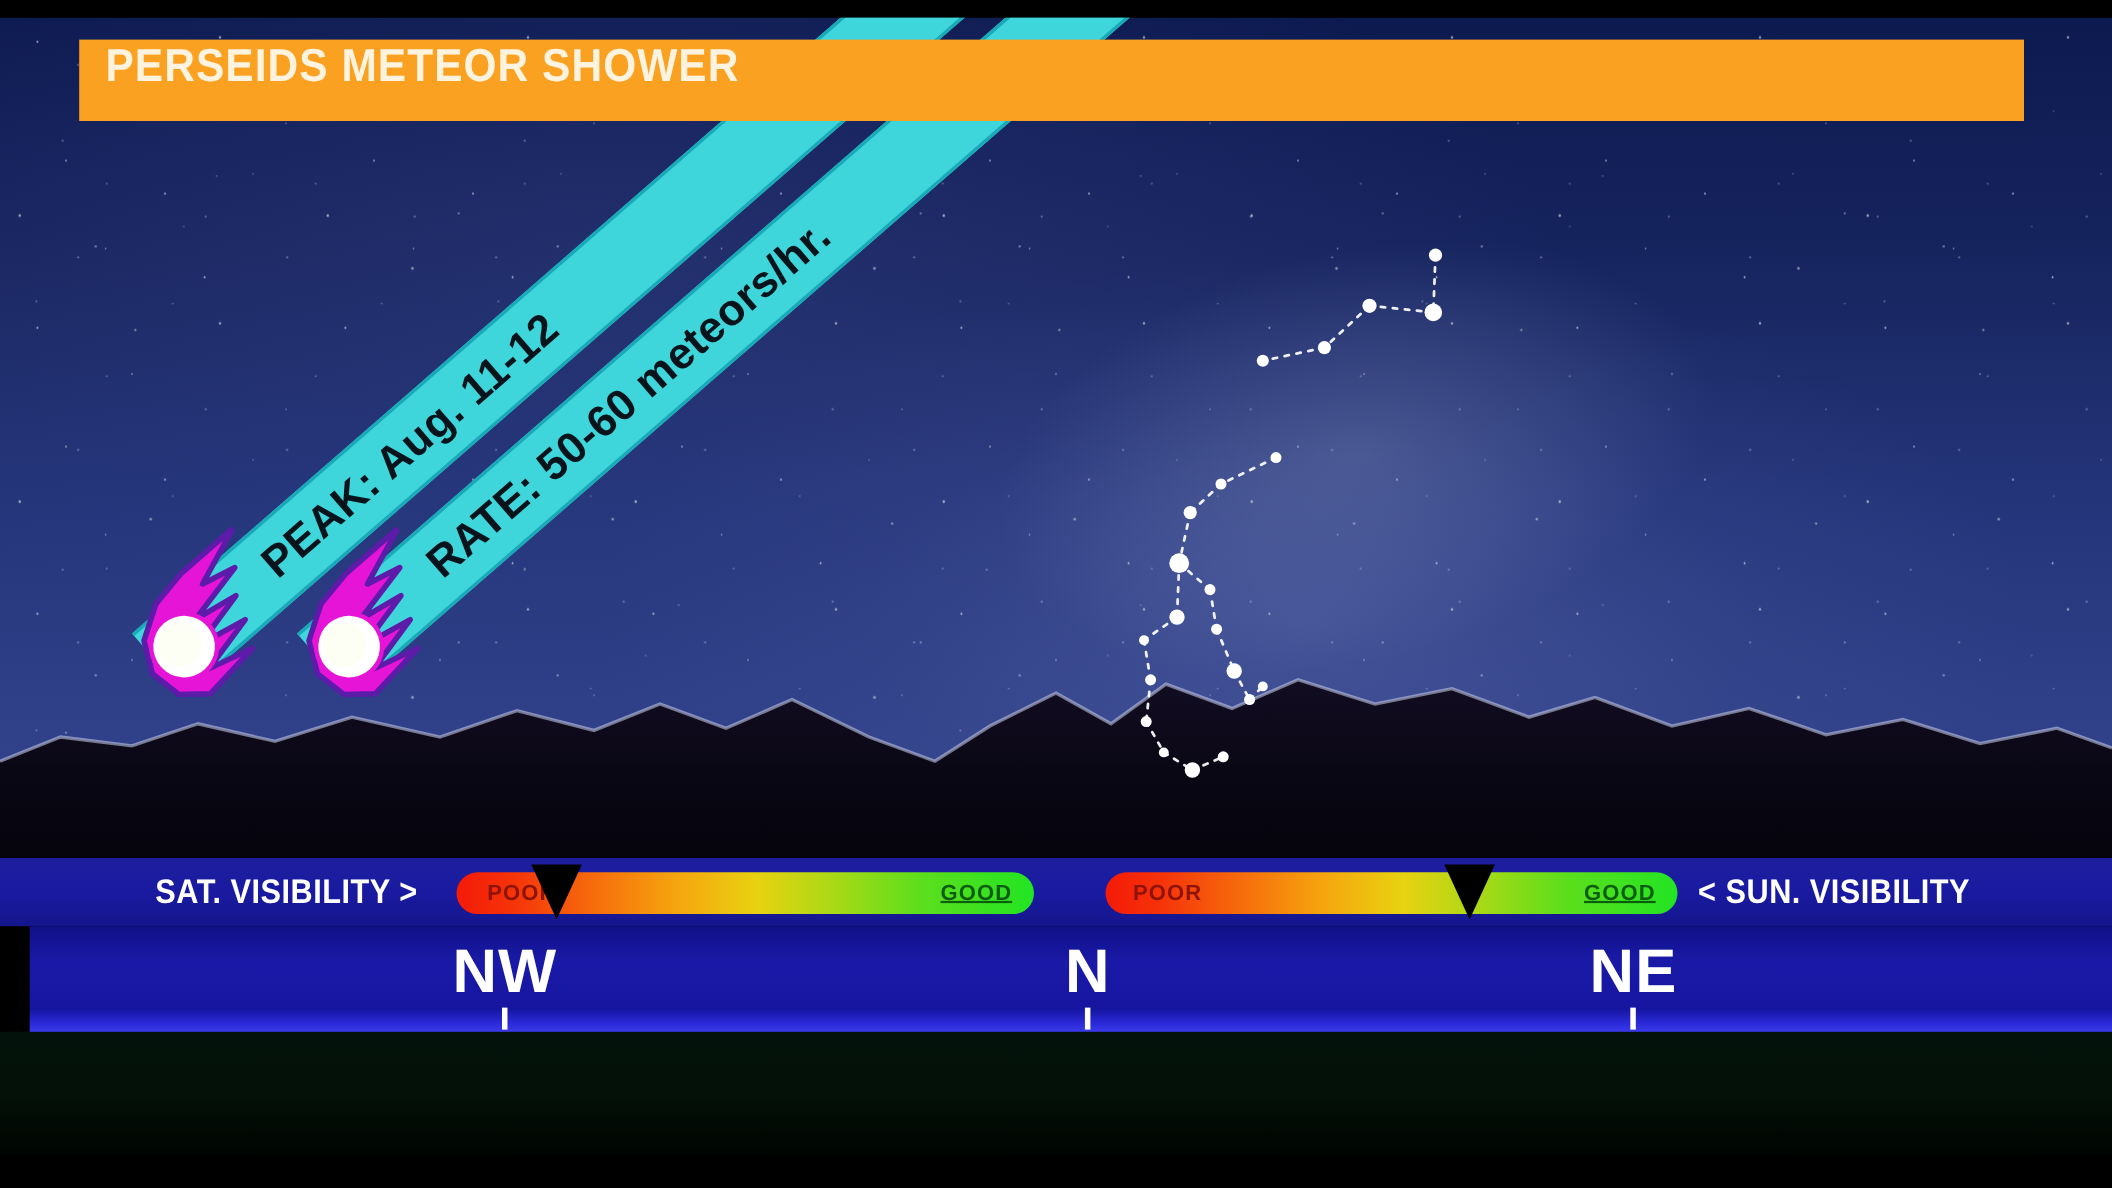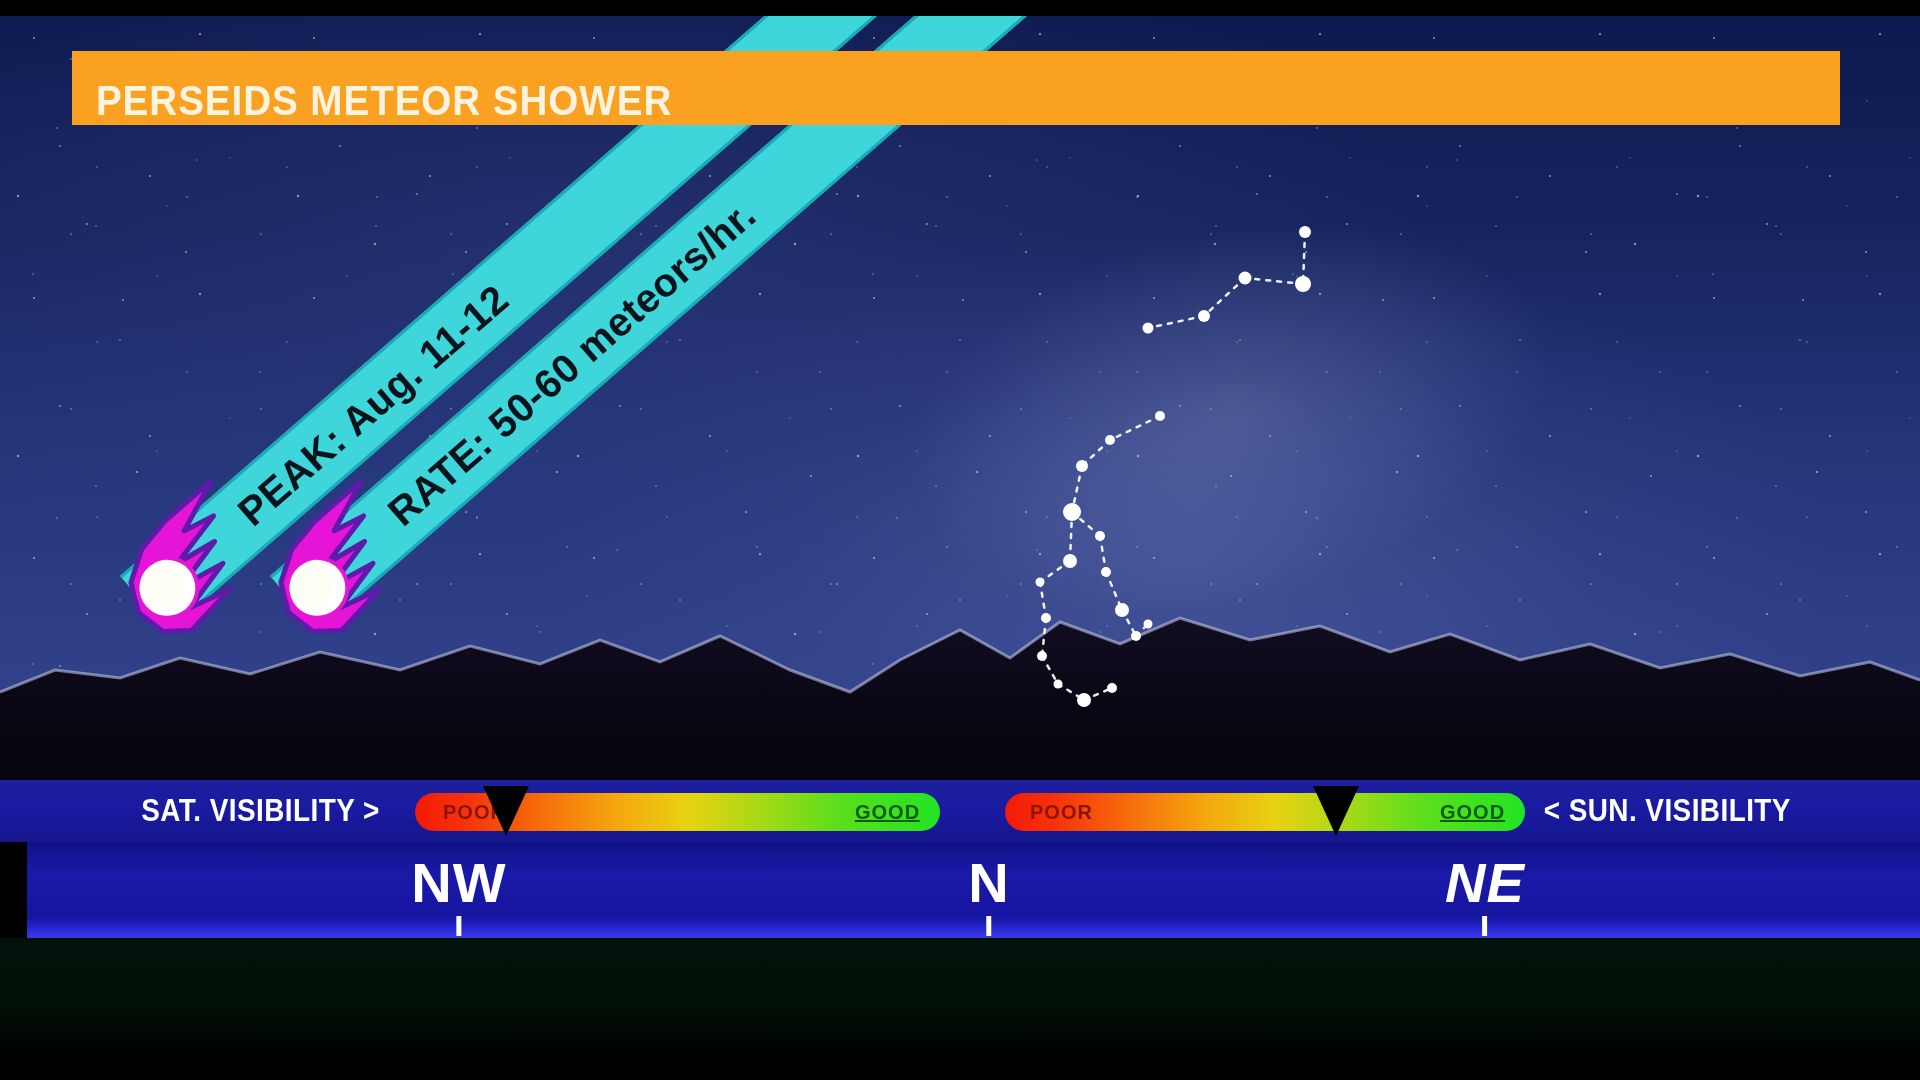--- a/index.html
+++ b/index.html
@@ -157,22 +157,21 @@
   }
 
   
   .banner {
     position: absolute;
     left: 72px; top: 36px;
     width: 1768px; height: 74px;
     background: #fba122;
     z-index: 40;
     display: flex;
-    align-items: flex-end;
-    margin-top: 15px;
+    align-items: flex-start;
   }
   .banner-title {
     color: #fdf3de;
     font-size: 42px;
     font-weight: bold;
     letter-spacing: 1px;
     padding-left: 26px;
     font-family: "Liberation Sans", sans-serif;
     transform: scaleX(0.92);
     transform-origin: left center;
@@ -400,21 +399,21 @@
 
   <div class="compass-band">
     <div class="compass-item" style="left:432px;">
       <div class="compass-text">NW</div>
       <div class="compass-tick"></div>
     </div>
     <div class="compass-item" style="left:962px;">
       <div class="compass-text">N</div>
       <div class="compass-tick"></div>
     </div>
-    <div class="compass-item" style="left:1458px;font-style:italic;">
+    <div class="compass-item" style="left:1458px;">
       <div class="compass-text">NE</div>
       <div class="compass-tick"></div>
     </div>
   </div>
 
   <div class="foreground-dark"></div>
   <div class="letterbox-top"></div>
   <div class="letterbox-bottom"></div>
 
 </div>

